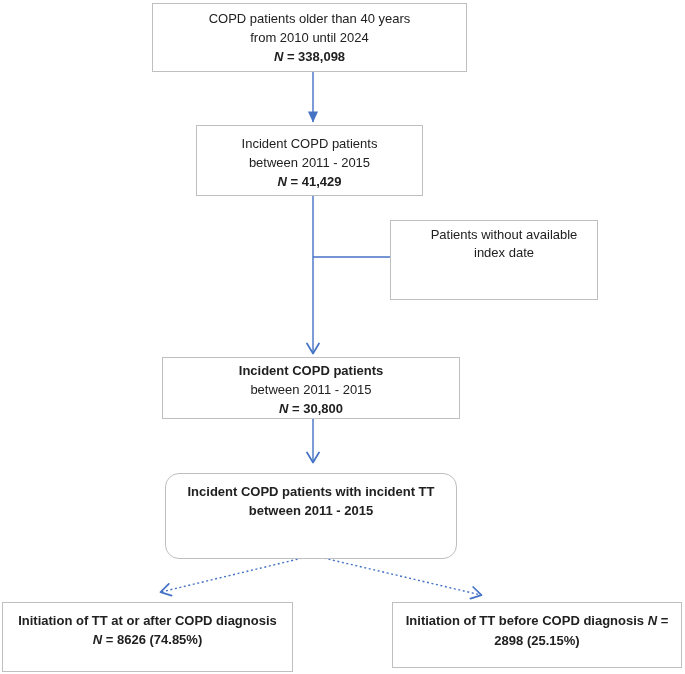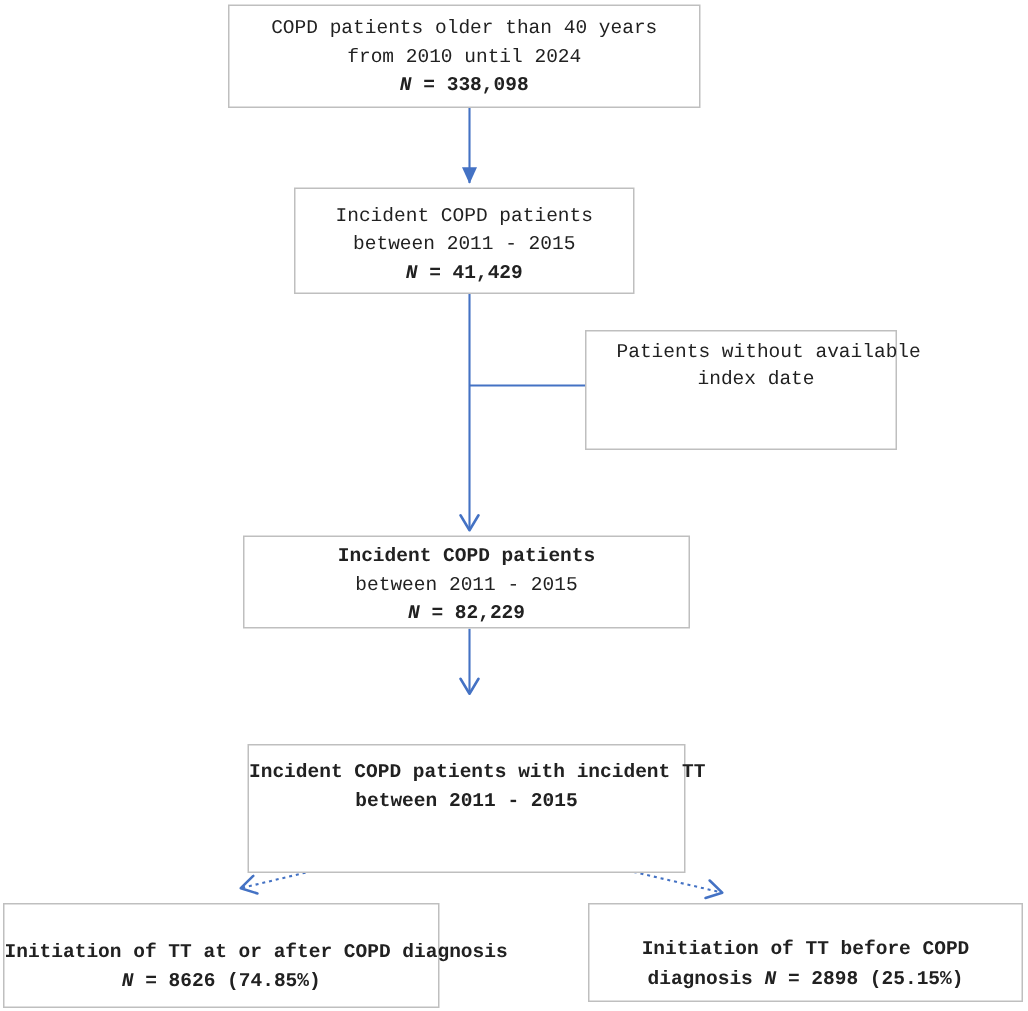--- a/index.html
+++ b/index.html
@@ -24,32 +24,32 @@
   }
   .box {
     position: absolute;
     box-sizing: border-box;
     background: #ffffff;
     border: 1px solid #bfbfbf;
     text-align: center;
     font-size: 13px;
     line-height: 19px;
   }
-  .box .line { white-space: nowrap; font-family: Liberation Mono, monospace; }
+  .box .line { white-space: nowrap; }
   .box .seg-b { font-weight: 700; }
   .box .seg-i { font-style: italic; }
 
   
   .b-initial   { left: 152px; top:   3px; width: 315px; height: 69px; padding-top: 5px; }
   .b-incident1 { left: 196px; top: 125px; width: 227px; height: 71px; padding-top: 8px; }
   .b-excluded  { left: 390px; top: 220px; width: 208px; height: 80px; padding-top: 5px; line-height: 18px; padding-left: 20px; }
   .b-incident2 { left: 162px; top: 357px; width: 298px; height: 62px; padding-top: 3px; }
-  .b-tt        { left: 165px; top: 496px; width: 292px; height: 86px; padding-top: 8px; }
-  .b-ttafter   { left:   2px; top: 602px; width: 291px; height: 70px; padding-top: 22px; }
-  .b-ttbefore  { left: 392px; top: 602px; width: 290px; height: 66px; padding-top: 20px; line-height: 20px; }
+  .b-tt        { left: 165px; top: 473px; width: 292px; height: 86px; padding-top: 8px; border-radius: 14px; }
+  .b-ttafter   { left:   2px; top: 602px; width: 291px; height: 70px; padding-top: 8px; }
+  .b-ttbefore  { left: 392px; top: 602px; width: 290px; height: 66px; padding-top: 8px; line-height: 20px; }
   .b-ttbefore .line { white-space: normal; }
 </style>
 </head>
 <body>
 
 <div class="stage">
 
   <svg class="arrows" viewBox="0 0 685 674" xmlns="http://www.w3.org/2000/svg">
     <defs>
       <marker id="mTri" markerUnits="userSpaceOnUse" markerWidth="12" markerHeight="11" viewBox="0 0 12 11" refX="11" refY="5.5" orient="auto">
@@ -83,21 +83,21 @@
       <div class="line"><span>between 2011 - 2015</span></div>
       <div class="line"><span class="seg-b seg-i">N</span><span class="seg-b"> = 41,429</span></div>
     </div>
   <div class="box b-excluded">
       <div class="line"><span>Patients without available</span></div>
       <div class="line"><span>index date</span></div>
     </div>
   <div class="box b-incident2">
       <div class="line"><span class="seg-b">Incident COPD patients</span></div>
       <div class="line"><span>between 2011 - 2015</span></div>
-      <div class="line"><span class="seg-b seg-i">N</span><span class="seg-b"> = 82,229</span></div>
+      <div class="line"><span class="seg-b seg-i">N</span><span class="seg-b"> = 30,800</span></div>
     </div>
   <div class="box b-tt">
       <div class="line"><span class="seg-b">Incident COPD patients with incident TT</span></div>
       <div class="line"><span class="seg-b">between 2011 - 2015</span></div>
     </div>
   <div class="box b-ttafter">
       <div class="line"><span class="seg-b">Initiation of TT at or after COPD diagnosis</span></div>
       <div class="line"><span class="seg-b seg-i">N</span><span class="seg-b"> = 8626 (74.85%)</span></div>
     </div>
   <div class="box b-ttbefore">

